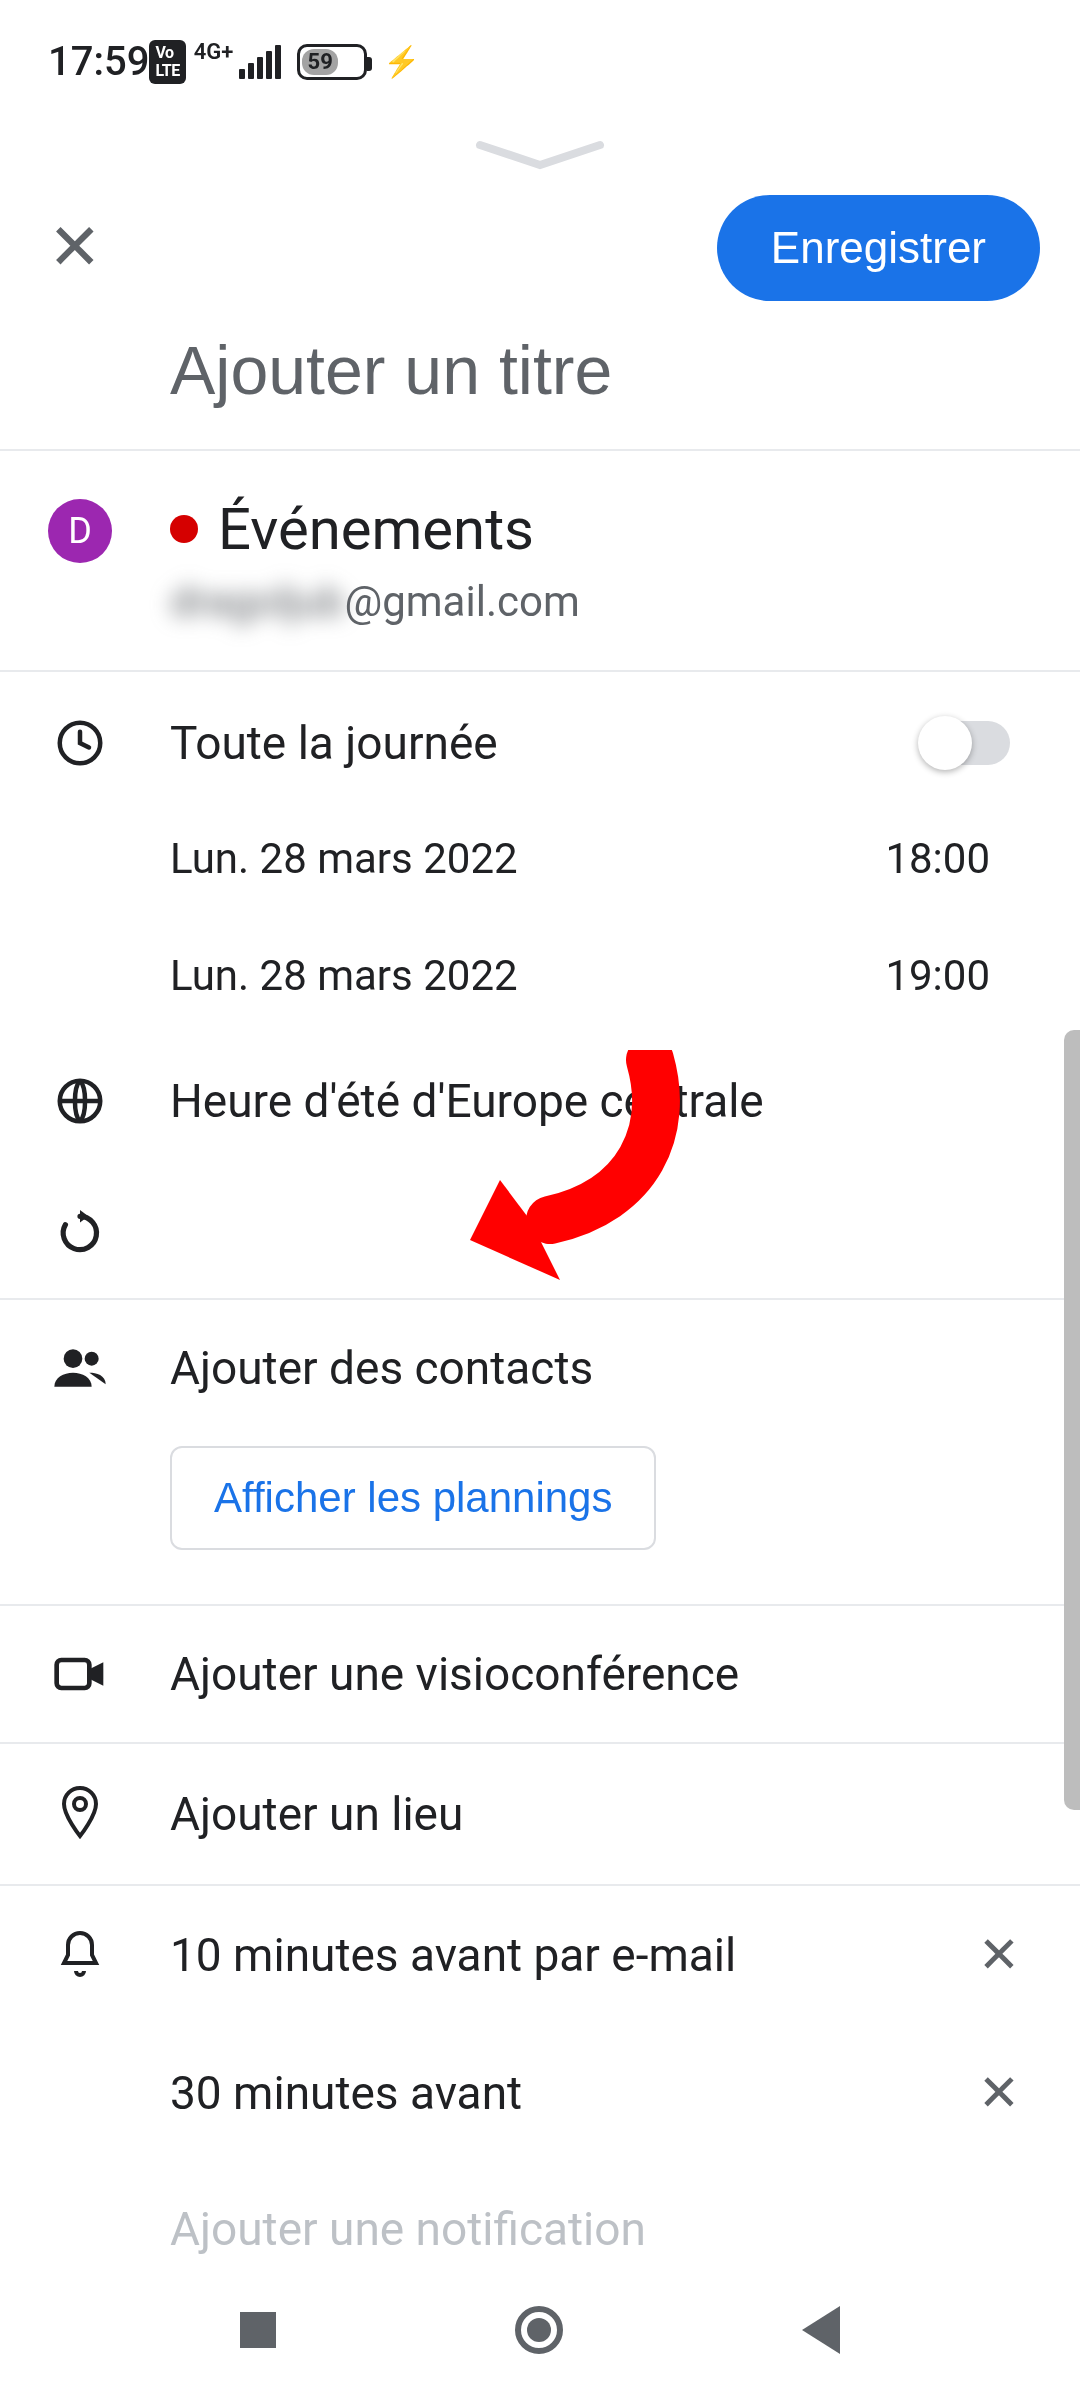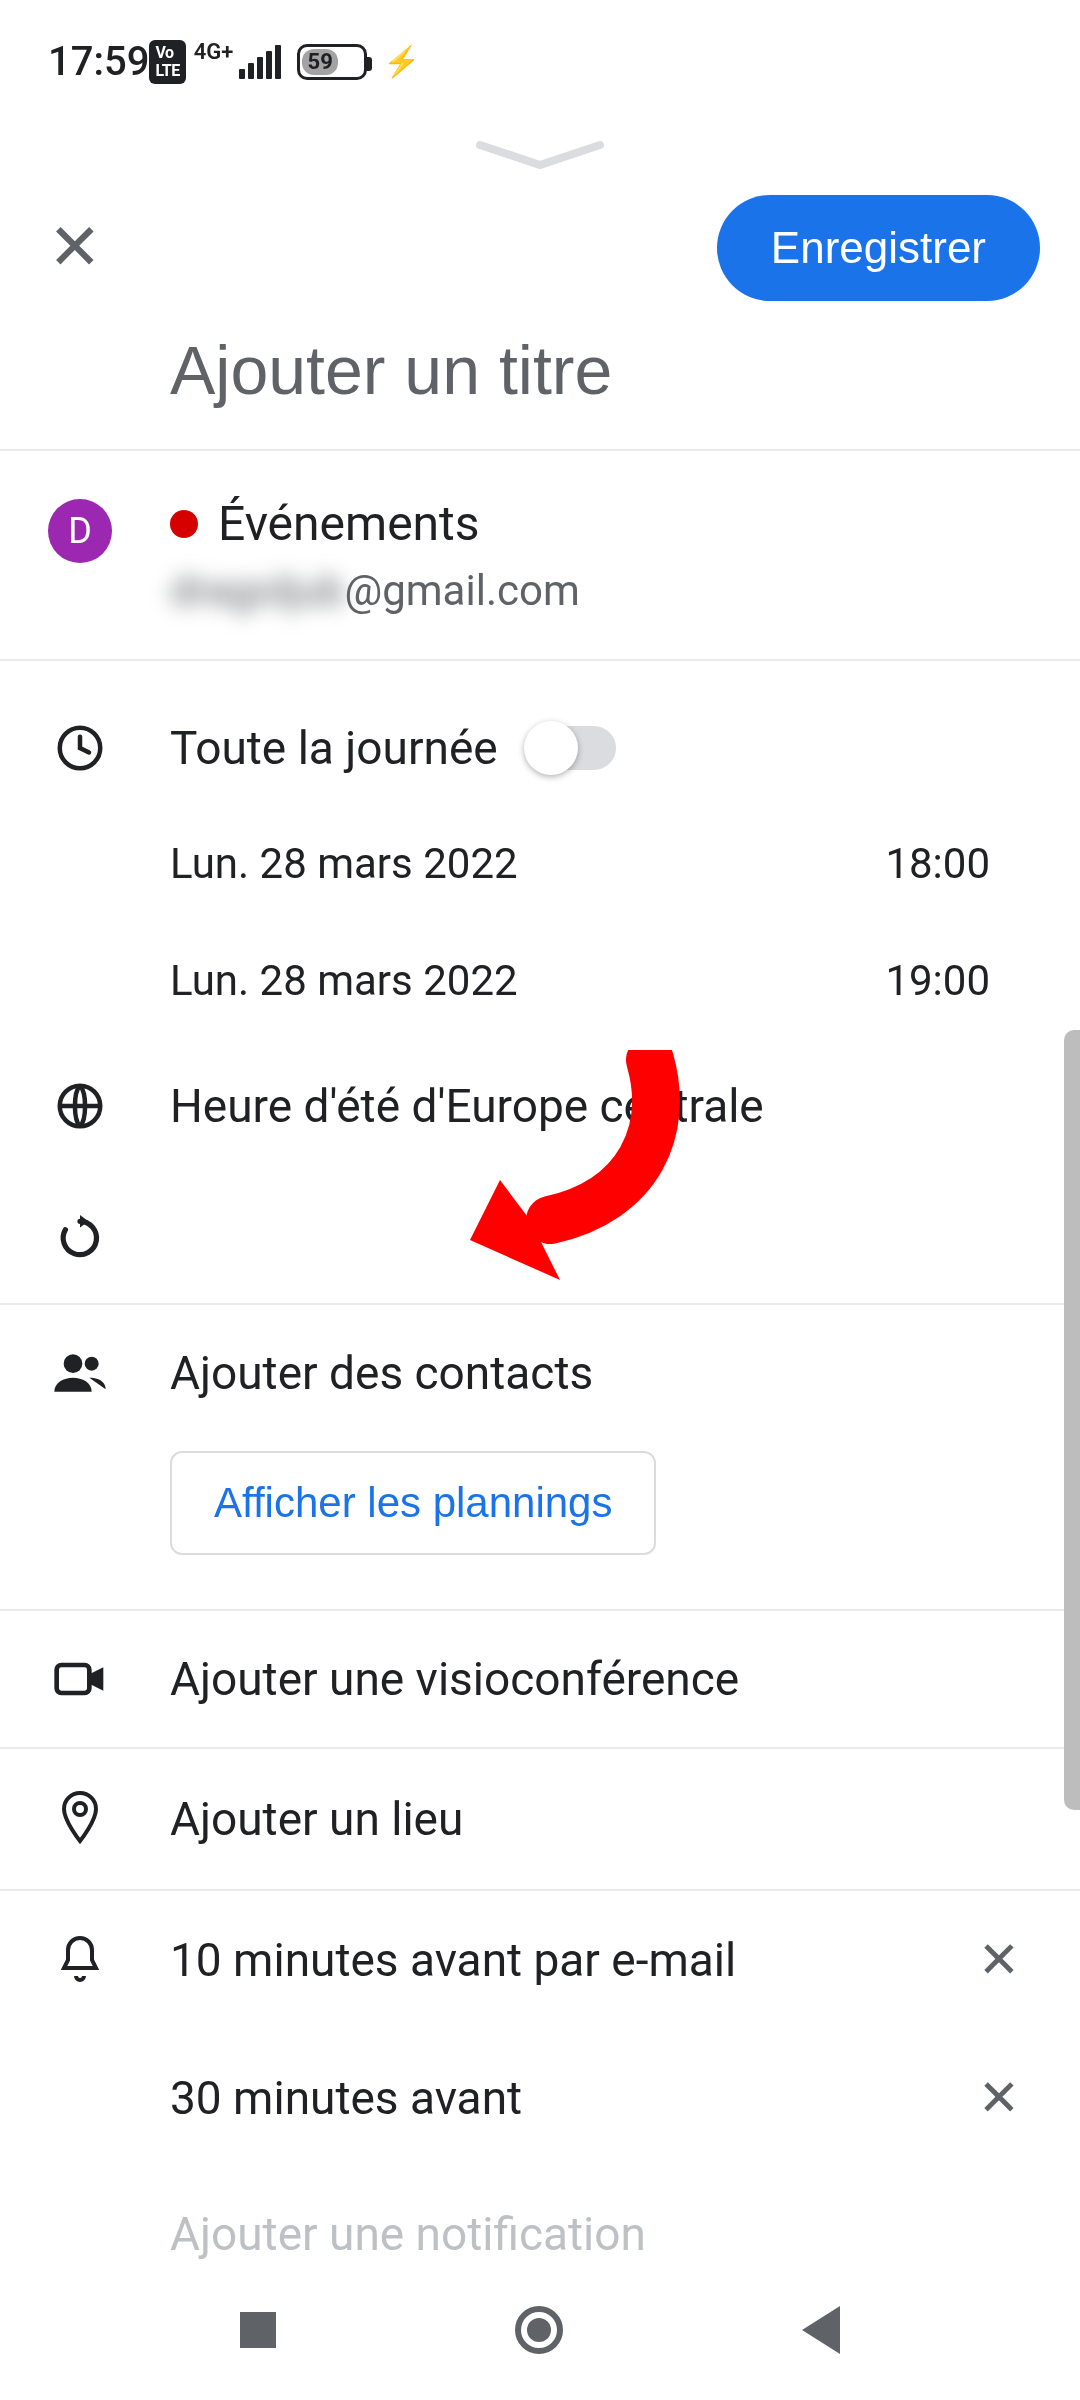--- a/index.html
+++ b/index.html
@@ -75,31 +75,31 @@
     gap: 58px;
   }
   .row .icon-col { width: 64px; display:flex; justify-content:center; padding-top:4px;}
   .row .content-col { flex:1; }
   .avatar {
     width:64px; height:64px; border-radius:50%;
     background:#9c27b0; color:#fff;
     display:flex; align-items:center; justify-content:center;
     font-size:36px; font-weight:400;
   }
-  .cal-line { display:flex; align-items:center; gap:20px; font-size:48px; font-weight:400; }
+  .cal-line { display:flex; align-items:center; gap:20px; font-size:58px; font-weight:400; }
   .cal-dot { width:28px; height:28px; border-radius:50%; background:#d50000; }
   .email {
     font-size:42px; color:#5f6368; margin-top:14px;
     position: relative;
   }
   .blur { filter: blur(10px); display:inline-block; }
   
   .allday-row {
-    display:flex; align-items:center; justify-content:flex-start;
-    padding: 60px 70px 30px 48px; gap:30px;
+    display:flex; align-items:center; justify-content:space-between;
+    padding: 44px 70px 30px 48px; gap:30px;
   }
   .allday-left { display:flex; align-items:center; gap:58px; }
   .label-lg { font-size:46px; color:#202124; }
   .toggle {
     width:88px; height:44px; background:#dadce0; border-radius:30px;
     position:relative;
   }
   .toggle::after {
     content:""; position:absolute; left:-4px; top:-5px;
     width:54px; height:54px; background:#fff; border-radius:50%;

